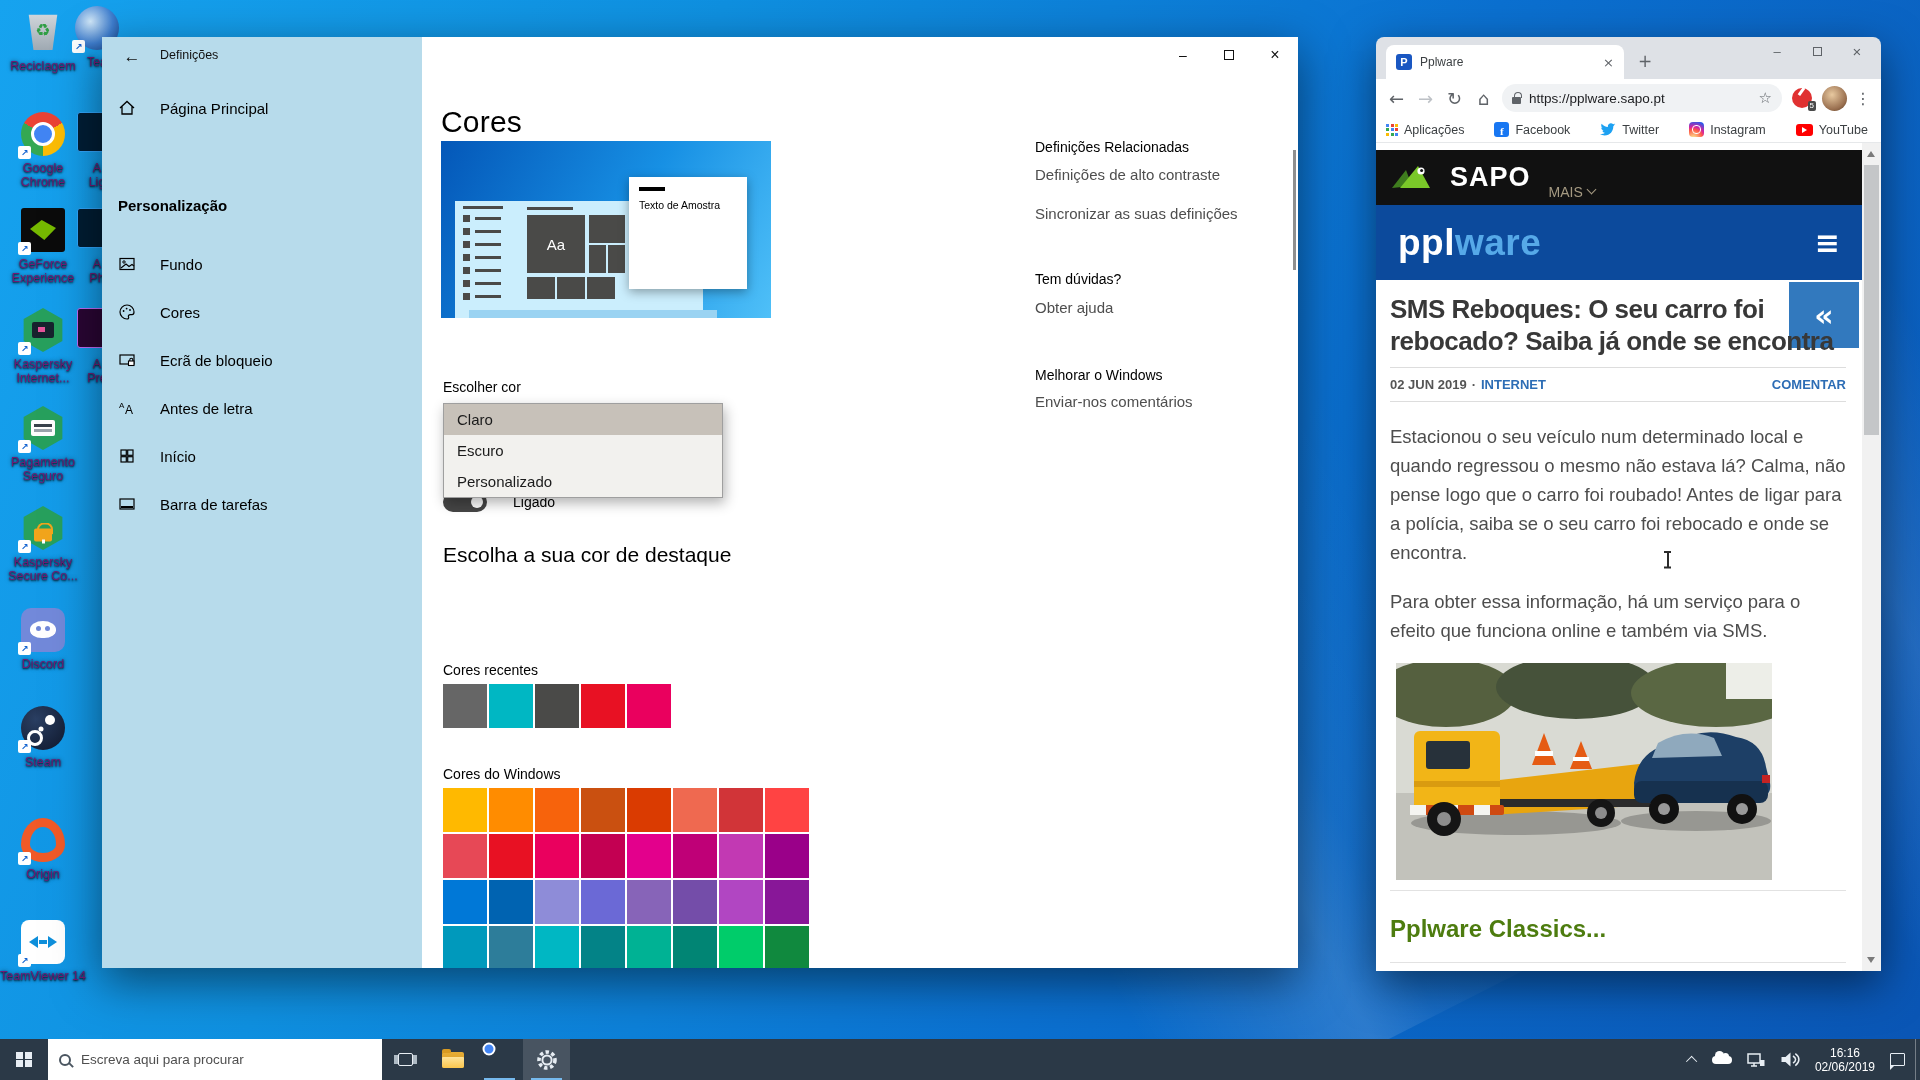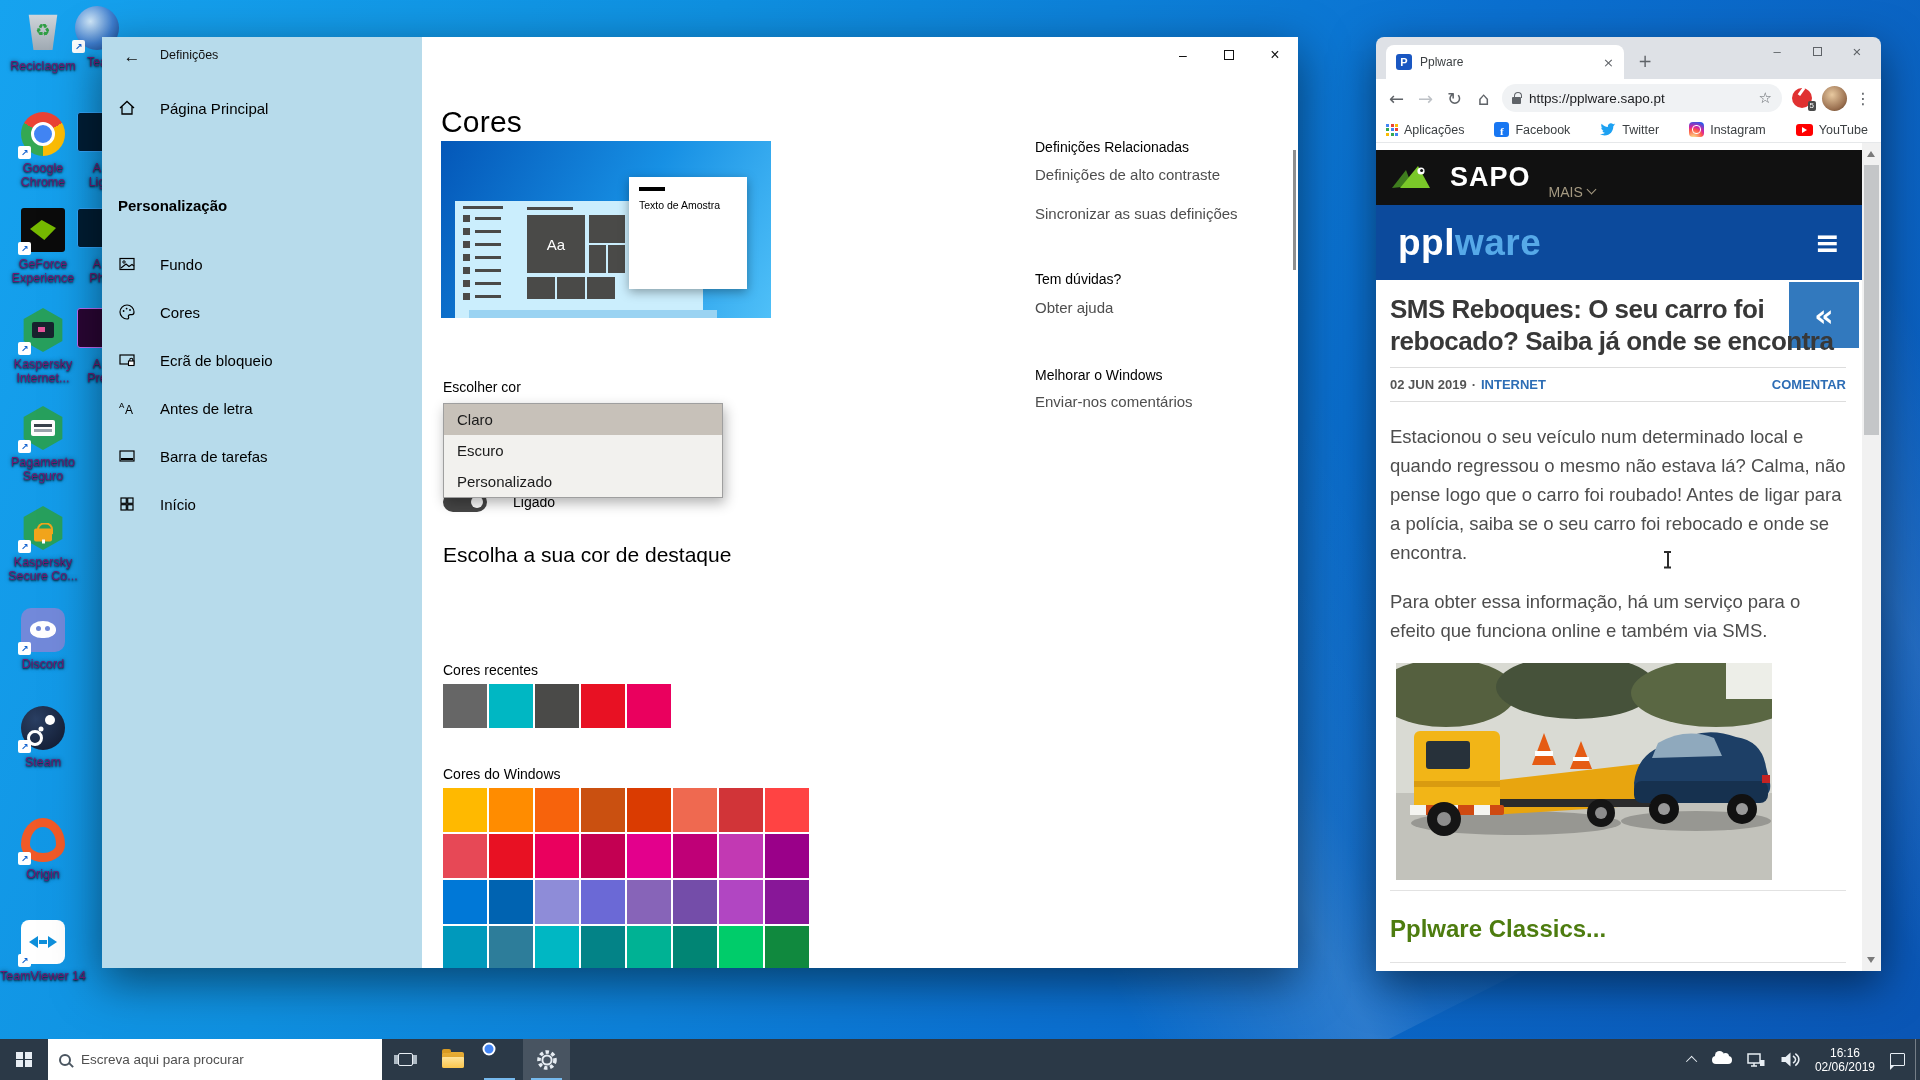--- a/index.html
+++ b/index.html
@@ -422,36 +422,36 @@
           <svg width="18" height="18" viewBox="0 0 18 18">
               <text x="1" y="9" font-size="8" fill="#000" font-family="Liberation Sans">A</text>
               <text x="7" y="15" font-size="12" fill="#000" font-family="Liberation Sans">A</text>
             </svg>
         </span>
           <span>Antes de letra</span>
       </div>
       <div class="nav-item">
         <span class="nico">
           <svg width="18" height="18" viewBox="0 0 18 18">
-              <rect x="2" y="4" width="14" height="10" fill="none" stroke="#000" stroke-width="1.2"></rect>
-              <rect x="3" y="11" width="12" height="2" fill="#000"></rect>
-            </svg>
-        </span>
-          <span>Barra de tarefas</span>
-      </div>
-      <div class="nav-item">
-        <span class="nico">
-          <svg width="18" height="18" viewBox="0 0 18 18">
               <rect x="3" y="3" width="5.3" height="5.3" fill="none" stroke="#000" stroke-width="1.2"></rect>
               <rect x="9.7" y="3" width="5.3" height="5.3" fill="none" stroke="#000" stroke-width="1.2"></rect>
               <rect x="3" y="9.7" width="5.3" height="5.3" fill="none" stroke="#000" stroke-width="1.2"></rect>
               <rect x="9.7" y="9.7" width="5.3" height="5.3" fill="none" stroke="#000" stroke-width="1.2"></rect>
             </svg>
         </span>
           <span>Início</span>
+      </div>
+      <div class="nav-item">
+        <span class="nico">
+          <svg width="18" height="18" viewBox="0 0 18 18">
+              <rect x="2" y="4" width="14" height="10" fill="none" stroke="#000" stroke-width="1.2"></rect>
+              <rect x="3" y="11" width="12" height="2" fill="#000"></rect>
+            </svg>
+        </span>
+          <span>Barra de tarefas</span>
       </div>
     </div>
   </div>
 
   <div class="s-main">
     <div class="pg-title">Cores</div>
 
     <div class="preview">
       <div class="pv-win">
         <div class="pv-bar" style="left:8px;top:5px;width:40px;height:3px"></div>

